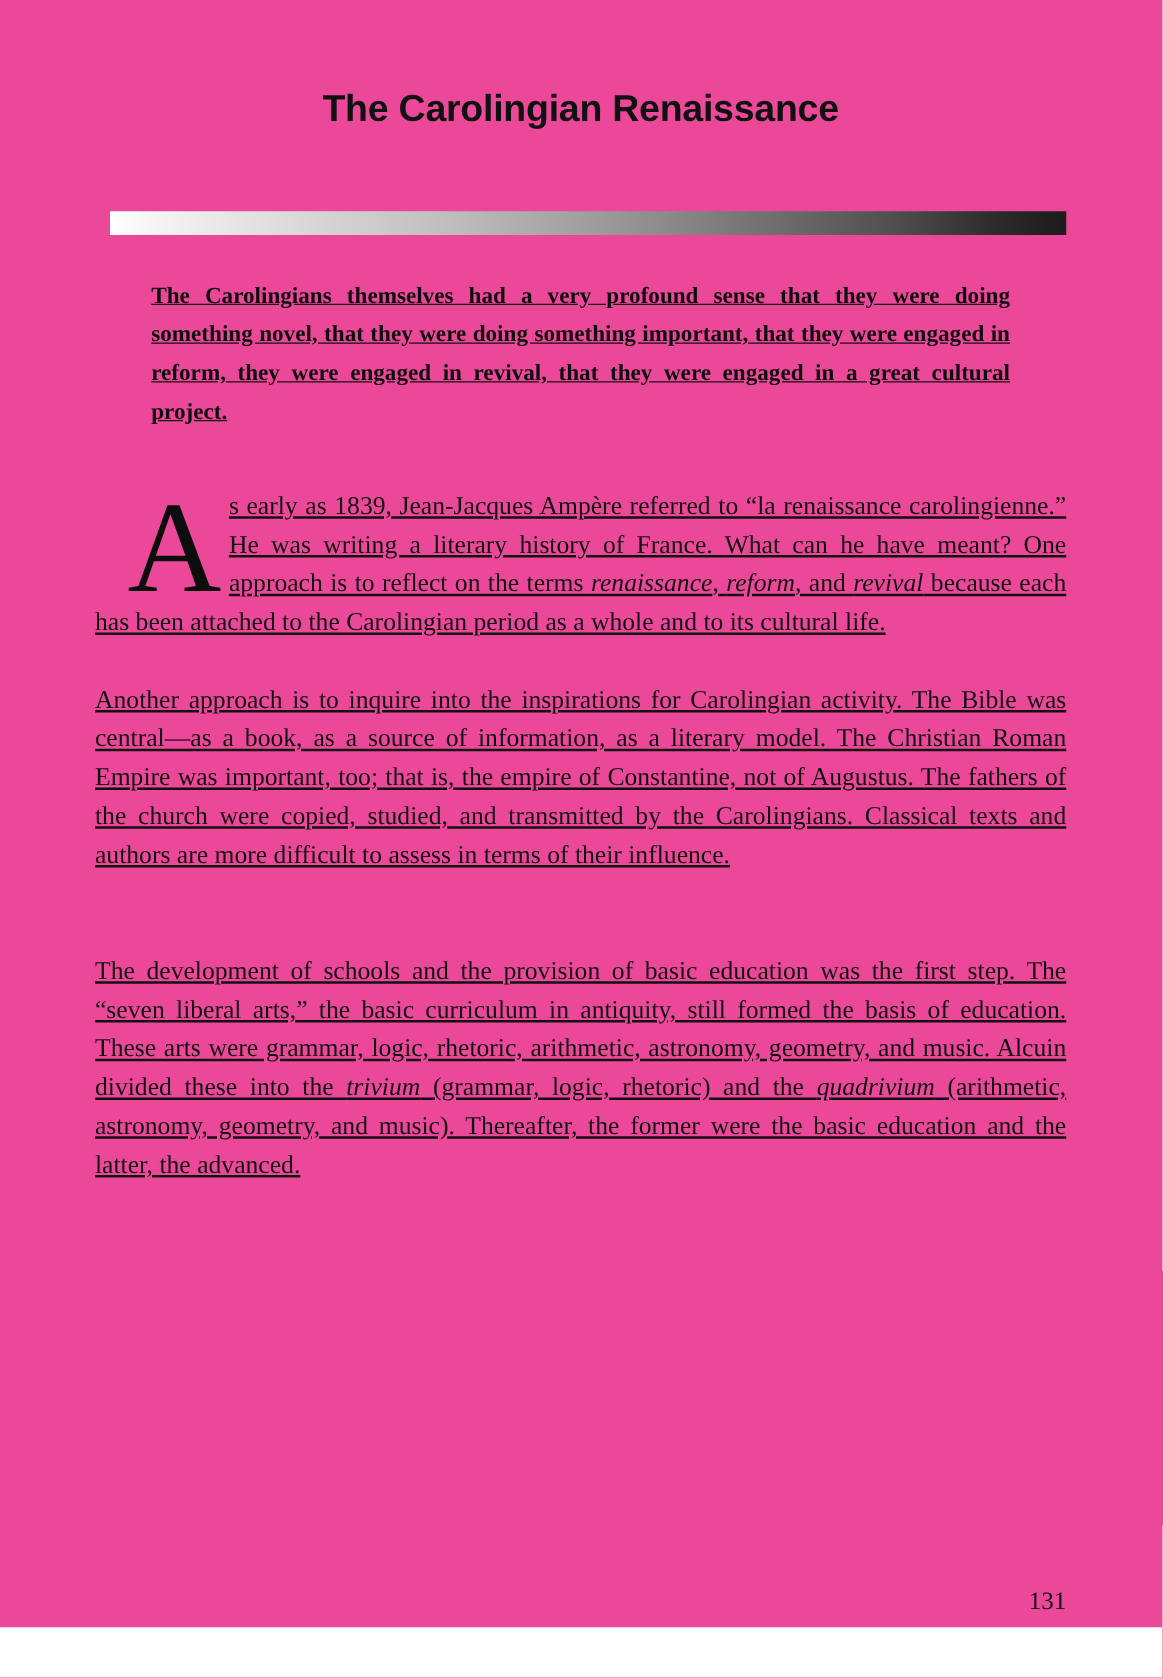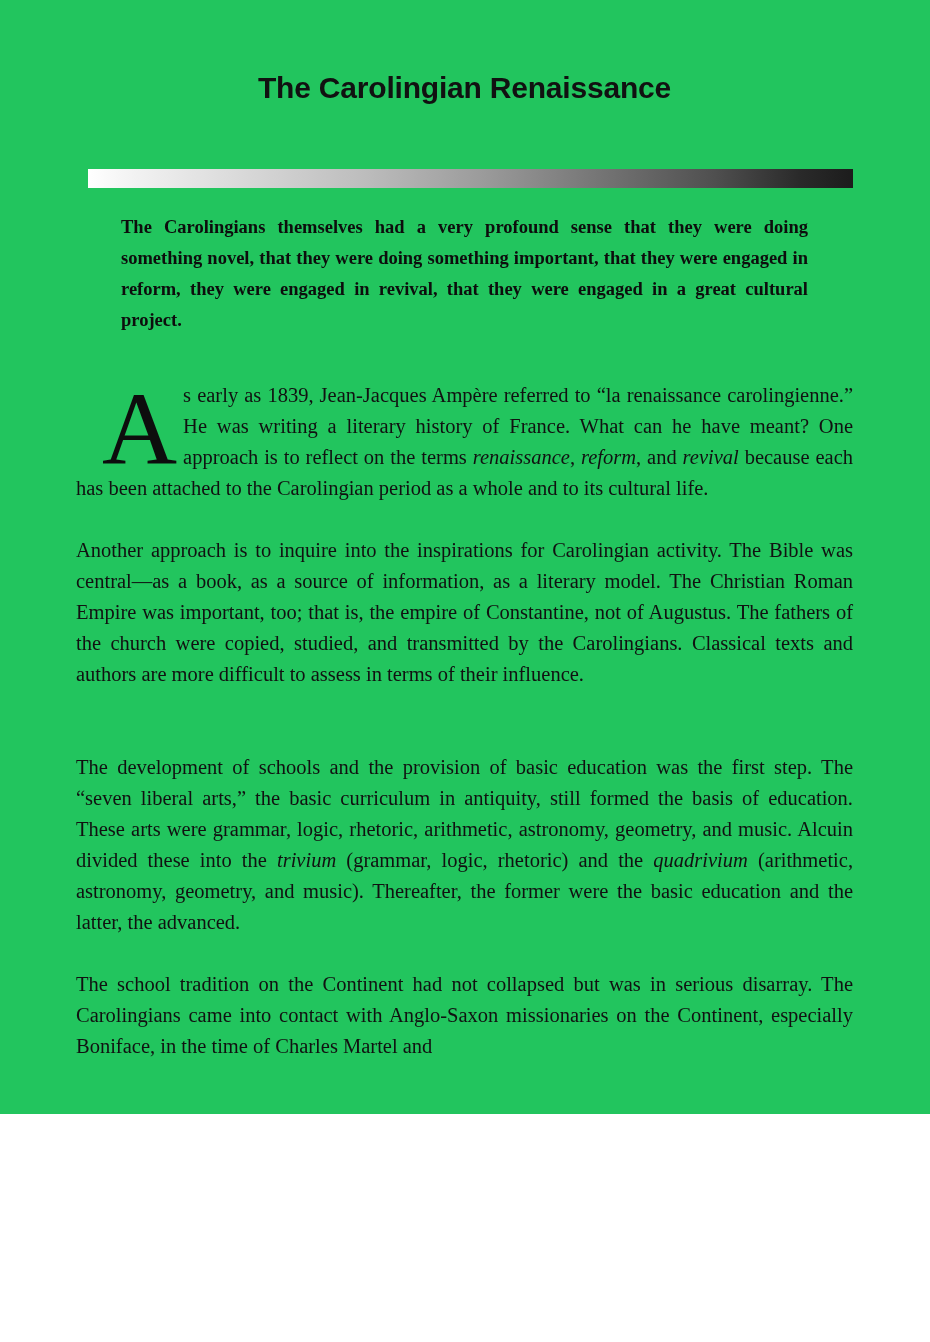--- a/index.html
+++ b/index.html
@@ -7,22 +7,22 @@
     padding: 0;
     background: #ffffff;
   }
   body {
     font-family: "Liberation Serif", "DejaVu Serif", serif;
     color: #111111;
   }
   .page {
     position: relative;
     width: 930px;
-    height: 1114px;
-    background: #22c55e;
+    height: 1302px;
+    background: #ec4899;
     overflow: hidden;
     box-sizing: border-box;
   }
 
   
   .header {
     position: absolute;
     left: 76px;
     top: 70px;
     width: 777px;
@@ -59,22 +59,23 @@
     height: 100%;
     background: linear-gradient(to right, #ffffff 0%, #f2f2f2 6%, #d9d9d9 20%,
                                 #bdbdbd 36%, #9a9a9a 52%, #777777 66%,
                                 #4f4f4f 82%, #2a2a2a 93%, #1c1c1c 100%);
   }
 
   
   .content {
     position: absolute;
     left: 76px;
-    top: 212px;
+    top: 222px;
     width: 777px;
+    text-decoration: underline;
   }
   .lead-block {
     margin: 0 45px 0 45px;
     font-family: "Liberation Serif", "DejaVu Serif", serif;
     font-weight: bold;
     font-size: 18.5px;
     line-height: 31px;
     text-align: justify;
     text-justify: inter-word;
     color: #0d0d0d;
@@ -149,21 +150,18 @@
 
 
     <div class="gap-para"></div>
 
     <p class="body">
       <span class="rich"><span>The development of schools and the provision of basic education was the first step. The “seven liberal arts,” the basic curriculum in antiquity, still formed the basis of education. These arts were grammar, logic, rhetoric, arithmetic, astronomy, geometry, and music. Alcuin divided these into the </span><i>trivium</i><span> (grammar, logic, rhetoric) and the </span><i>quadrivium</i><span> (arithmetic, astronomy, geometry, and music). Thereafter, the former were the basic education and the latter, the advanced.</span></span>
     </p>
 
     <div class="gap-para"></div>
 
-    <p class="body">
-      <span class="rich"><span>The school tradition on the Continent had not collapsed but was in serious disarray. The Carolingians came into contact with Anglo-Saxon missionaries on the Continent, especially Boniface, in the time of Charles Martel and</span></span>
-    </p>
 
   </div>
 
   <div class="page-number">131</div>
 
 </div>
 
 </body></html>

